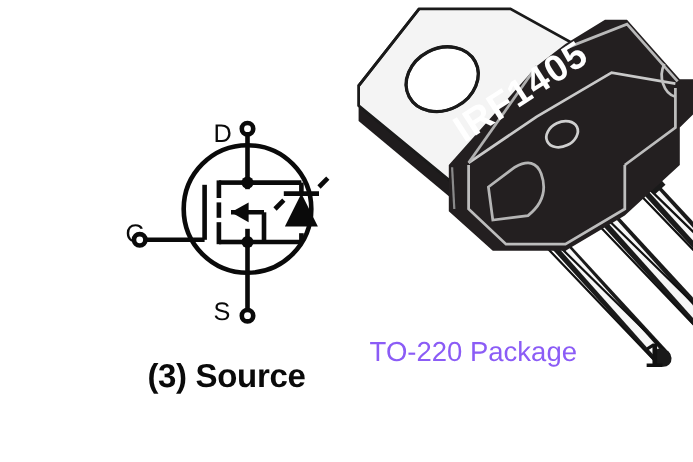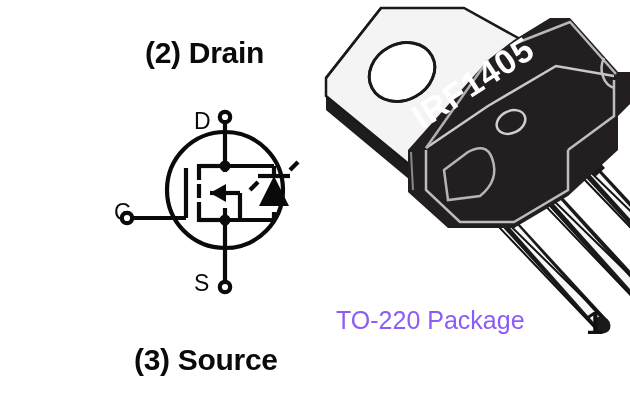--- a/index.html
+++ b/index.html
@@ -41,21 +41,20 @@
   }
   #label-gate {
     left: 6px;
     top: 200px;
     font-size: 30px;
   }
   #label-source {
     left: 134px;
     top: 328px;
     font-size: 30px;
-    margin-top: 17px;
   }
   #label-package {
     left: 336px;
     top: 308px;
     font-size: 25px;
     font-weight: 400;
     color: #8b5cf6;
   }
   #label-pin1 {
     left: 586px;
@@ -80,21 +79,20 @@
     position: absolute;
     left: 318px;
     top: 0px;
   }
 </style>
 </head>
 <body>
 
 <div id="stage">
 
-  <div class="lbl lbl-bold" id="label-drain">(2) Drain</div>
 
 
   <div class="lbl lbl-bold" id="label-source">(3) Source</div>
 
   <div class="lbl" id="term-d">D</div>
   <div class="lbl" id="term-s">S</div>
   <div class="lbl" id="term-g">G</div>
 
   <svg id="schematic-svg" width="210" height="230" viewBox="0 0 210 230">
     <g fill="none" stroke="#0a0a0a" stroke-width="4.2" stroke-linecap="butt">

